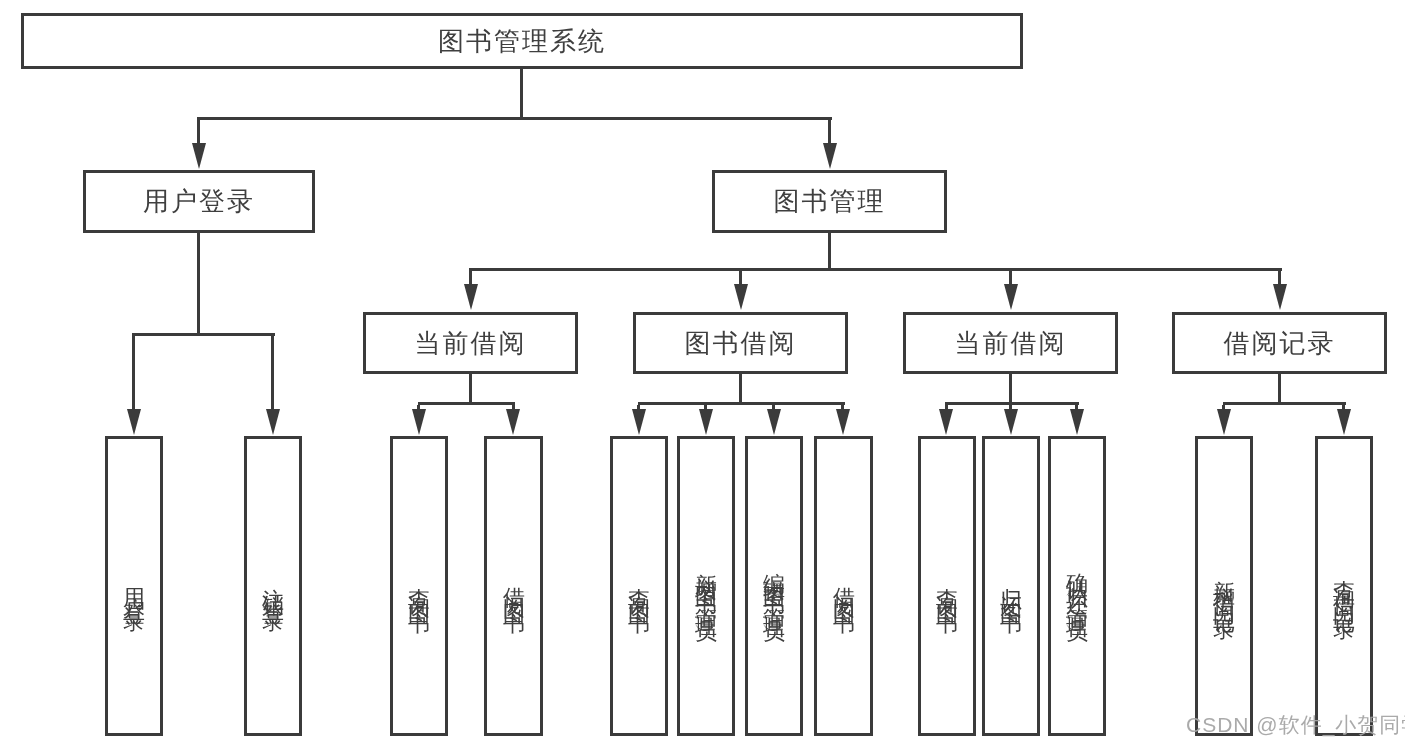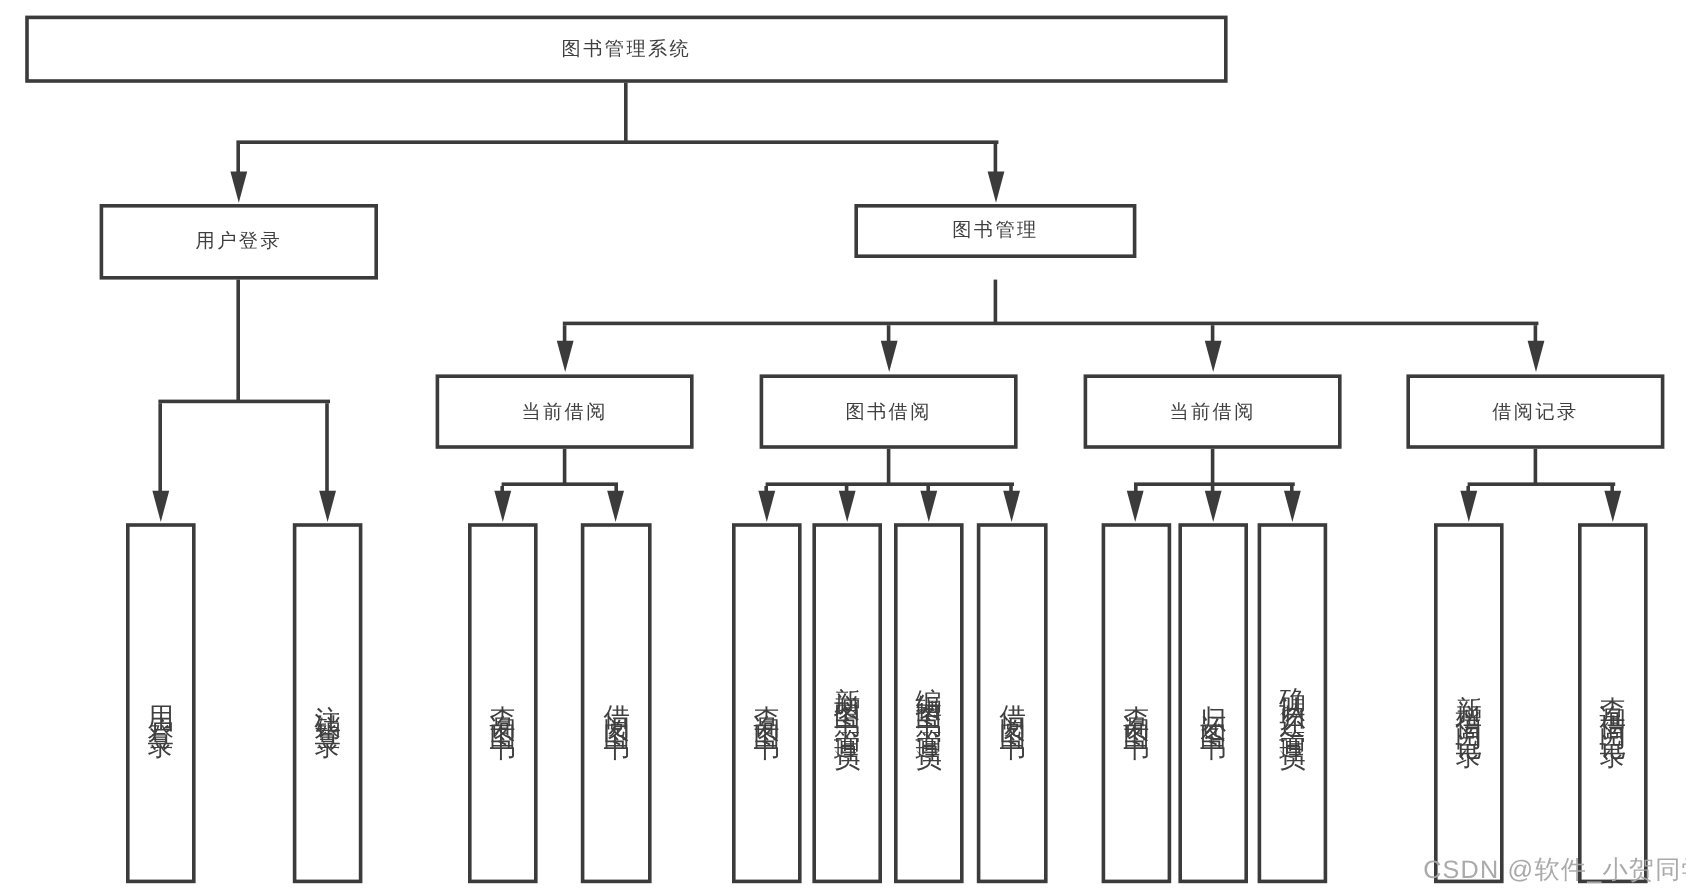--- a/index.html
+++ b/index.html
@@ -15,21 +15,21 @@
     position: absolute;
     box-sizing: border-box;
     border: 3px solid #3b3b3b;
     background: #ffffff;
     color: #3f3f3f;
   }
   .hbox {
     display: flex;
     align-items: center;
     justify-content: center;
-    font-size: 16px;
+    font-size: 26px;
     letter-spacing: 2px;
   }
   .vbox {
     writing-mode: vertical-rl;
     text-orientation: mixed;
     text-align: center;
     font-size: 22px;
     letter-spacing: 8px;
     line-height: 52px;
   }
@@ -65,21 +65,21 @@
   <div class="box hbox" style="left:21px;top:13px;width:1002px;height:56px">图书管理系统</div>
 
   <div class="line" style="left:520px;top:69px;width:3px;height:51px"></div>
   <div class="line" style="left:197px;top:117px;width:635px;height:3px"></div>
   <div class="line" style="left:197px;top:120px;width:3px;height:26px"></div>
   <div class="arrow" style="left:192px;top:143px"></div>
   <div class="line" style="left:828px;top:120px;width:3px;height:26px"></div>
   <div class="arrow" style="left:823px;top:143px"></div>
 
   <div class="box hbox" style="left:83px;top:170px;width:232px;height:63px">用户登录</div>
-  <div class="box hbox" style="left:712px;top:170px;width:235px;height:45px">图书管理</div>
+  <div class="box hbox" style="left:712px;top:170px;width:235px;height:63px">图书管理</div>
 
   <div class="line" style="left:197px;top:233px;width:3px;height:102px"></div>
   <div class="line" style="left:132px;top:333px;width:143px;height:3px"></div>
   <div class="line" style="left:132px;top:336px;width:3px;height:75px"></div>
   <div class="arrow" style="left:127px;top:409px"></div>
   <div class="line" style="left:271px;top:336px;width:3px;height:75px"></div>
   <div class="arrow" style="left:266px;top:409px"></div>
 
   <div class="line" style="left:828px;top:233px;width:3px;height:37px"></div>
   <div class="line" style="left:469px;top:268px;width:813px;height:3px"></div>

